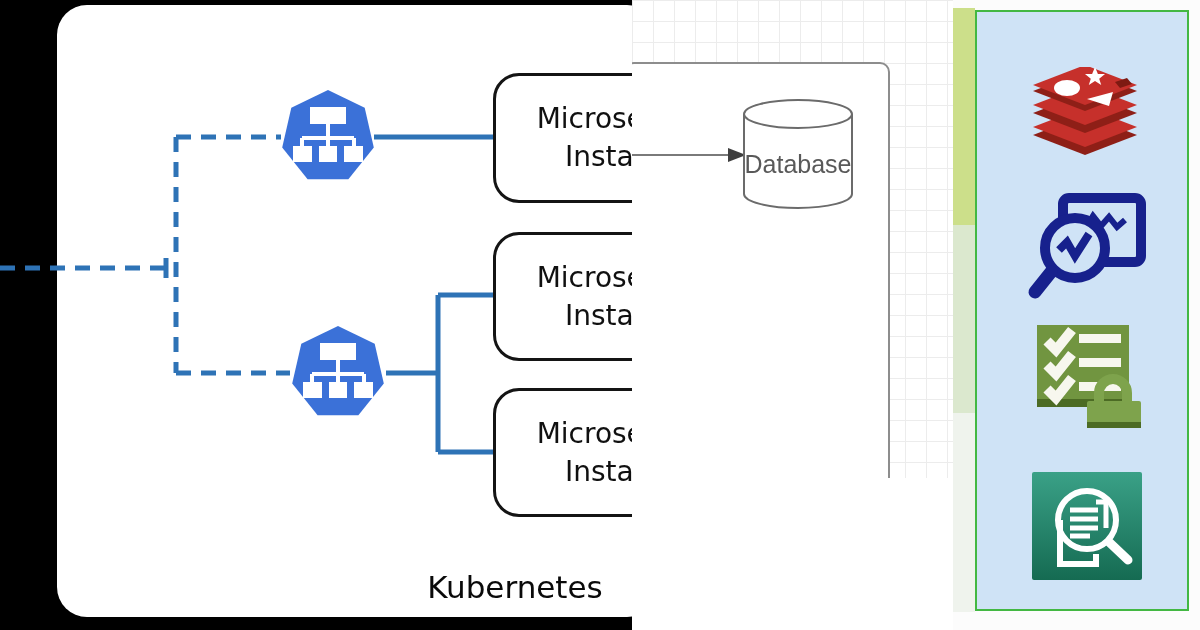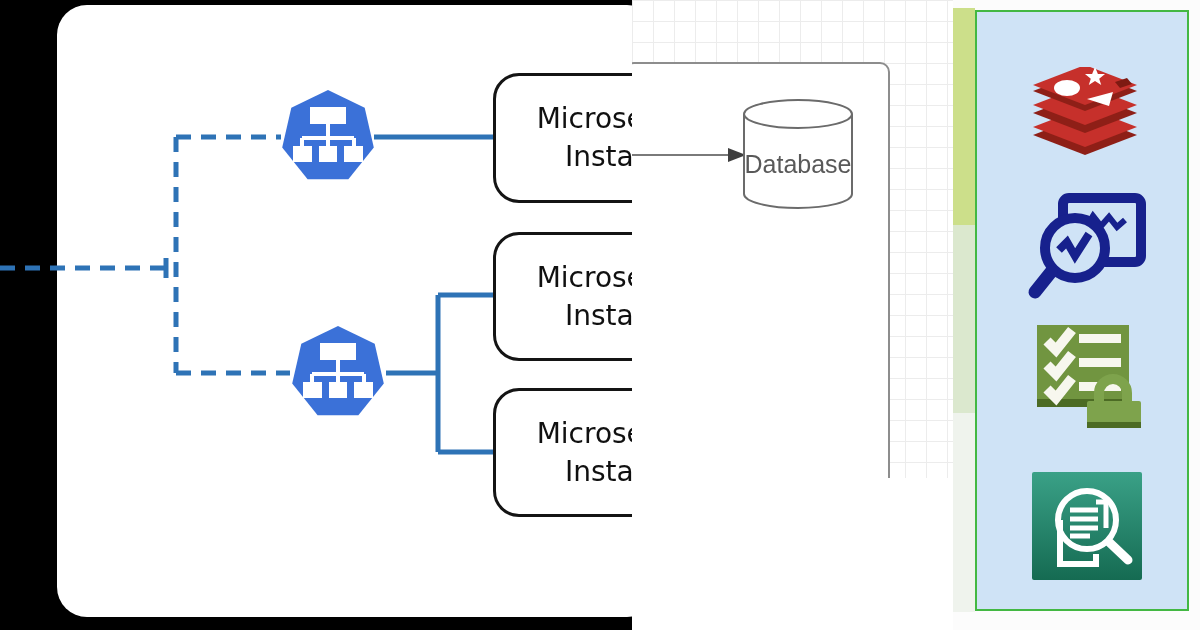--- a/index.html
+++ b/index.html
@@ -100,20 +100,21 @@
     </div>
     <div class="ms-box ms-box-2">
       <span>Microservice</span>
       <span>Instance</span>
     </div>
     <div class="ms-box ms-box-3">
       <span>Microservice</span>
       <span>Instance</span>
     </div>
 
+    <div class="k8s-label">Kubernetes</div>
   </section>
 
   <section class="sec-middle">
     <div class="db-panel"></div>
 
     <svg class="db-arrow" width="130" height="30">
       <line x1="0" y1="15" x2="96" y2="15" stroke="var(--arrow-gray)" stroke-width="2"></line>
       <polygon points="96,8 114,15 96,22" fill="var(--arrow-head)"></polygon>
     </svg>
 

